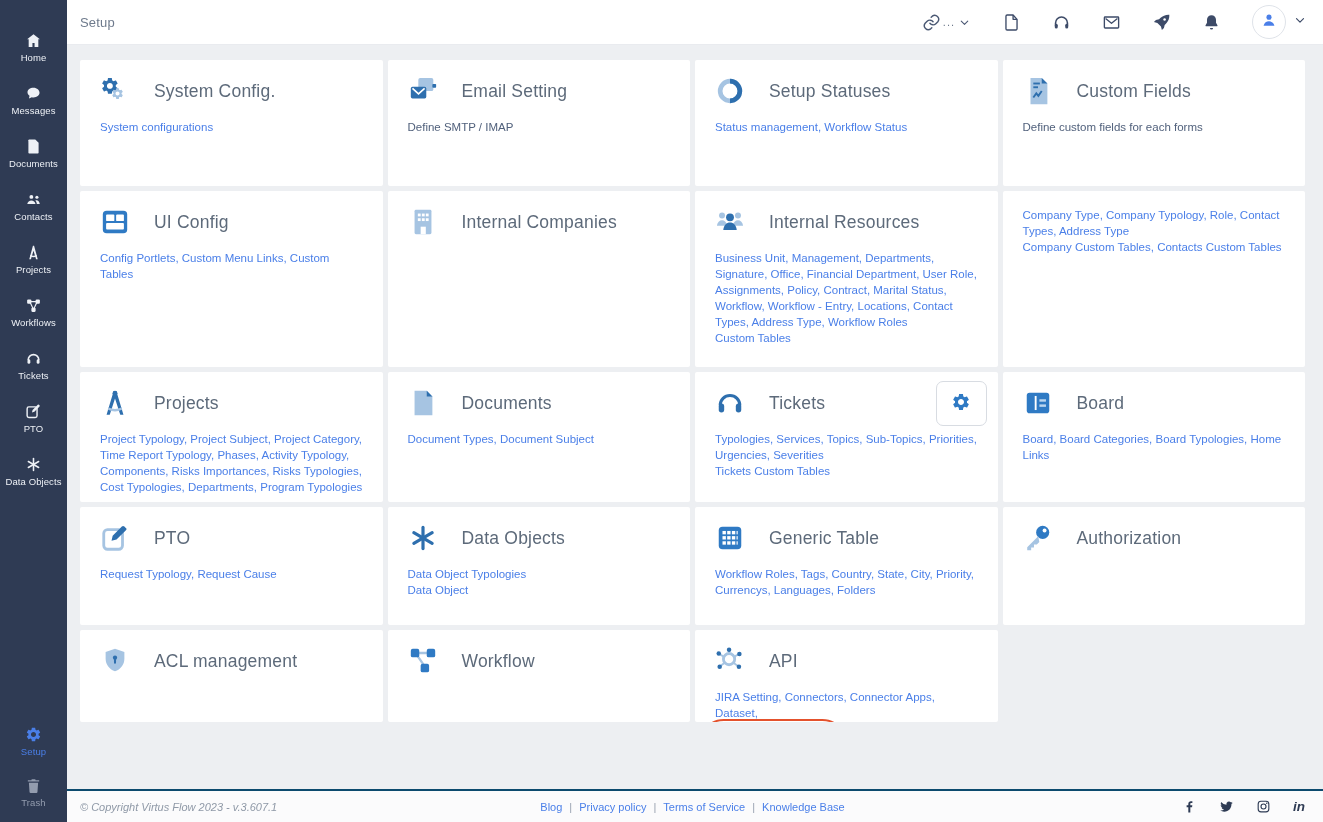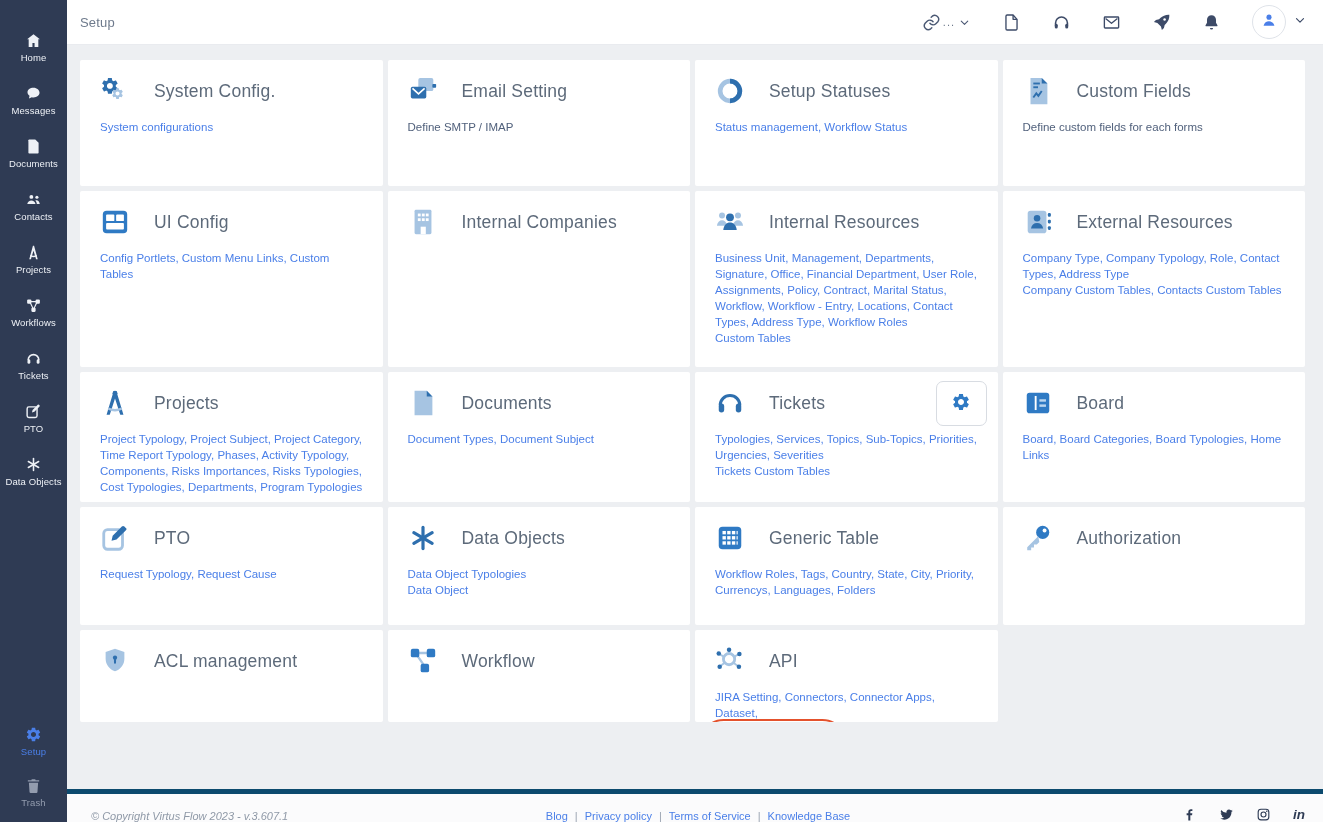--- a/index.html
+++ b/index.html
@@ -52,22 +52,22 @@
   .link-line span.card-link { color:#4a7fe8; }
   .desc-line { color:#51617c; }
   .card-gear-btn { position:absolute; top:9px; right:11px; width:51px; height:45px;
                    border:1px solid #d8dce2; border-radius:7px; background:#fff;
                    display:flex; align-items:center; justify-content:center; }
   .card-gear-btn svg { width:20px; height:20px; }
   .annotated { display:inline-block; border:2.5px solid #e4512c; border-radius:20px/13px;
                padding:1px 9px 2px; margin:-2px 0 -2px -9px; }
 
   
-  .footer { height:33px; background:#fbfbfc; border-top:5px solid #0c4a6e;
-            display:flex; align-items:flex-end; padding:0 18px 0 24px; font-size:11px; flex-shrink:0; }
+  .footer { height:33px; background:#fbfbfc; border-top:2px solid #0c4a6e;
+            display:flex; align-items:center; padding:0 18px 0 13px; font-size:11px; flex-shrink:0; }
   .copyright { color:#8f99a7; font-style:italic; flex:1; }
   .footer-links { display:flex; gap:7px; align-items:center; }
   .footer-links .flink { color:#4a7fe8; }
   .footer-links .sep { color:#9aa3b1; }
   .social { flex:1; display:flex; justify-content:flex-end; align-items:center; gap:22px; color:#2e3b54;font-style:italic; }
   .social svg { width:15px; height:15px; display:block; }
   .social .in-logo { font-weight:bold; font-size:13.5px; color:#2e3b54; }
 </style>
 </head>
 <body>
@@ -393,35 +393,20 @@
                       <path d="M8.8 24.5c.6-5.3 3.5-8 7.2-8s6.6 2.7 7.2 8z"></path>
                     </g>
                   </svg>
                 </span>
           <span class="card-title" data-interactable="false">Internal Resources</span>
         </div>
         <div class="link-line" data-interactable="false"><span class="card-link" data-interactable="true">Business Unit, Management, Departments, Signature, Office, Financial Department, User Role, Assignments, Policy, Contract, Marital Status, Workflow, Workflow - Entry, Locations, Contact Types, Address Type, Workflow Roles</span></div>
               <div class="link-line" data-interactable="false"><span class="card-link" data-interactable="true">Custom Tables</span></div>
       </div>
       <div class="card" data-interactable="true">
-        <div class="card-head" data-interactable="false">
-          <span class="card-icon" data-interactable="false">
-                  <svg viewBox="0 0 32 32" xmlns="http://www.w3.org/2000/svg">
-                    <rect x="5" y="4" width="20" height="24" rx="3" fill="#a6c4e2"></rect>
-                    <g fill="#2e6fae">
-                      <circle cx="15" cy="12" r="3.5"></circle>
-                      <path d="M8.5 23c.5-4 3-6 6.5-6s6 2 6.5 6z"></path>
-                      <rect x="26.5" y="6.5" width="3.2" height="4" rx="1.2"></rect>
-                      <rect x="26.5" y="13.5" width="3.2" height="4" rx="1.2"></rect>
-                      <rect x="26.5" y="20.5" width="3.2" height="4" rx="1.2"></rect>
-                    </g>
-                  </svg>
-                </span>
-          <span class="card-title" data-interactable="false">External Resources</span>
-        </div>
         <div class="link-line" data-interactable="false"><span class="card-link" data-interactable="true">Company Type, Company Typology, Role, Contact Types, Address Type</span></div>
               <div class="link-line" data-interactable="false"><span class="card-link" data-interactable="true">Company Custom Tables, Contacts Custom Tables</span></div>
       </div>
   </div>
   <div class="card-row" style="height:130px" data-interactable="false">
 
       <div class="card" data-interactable="true">
         <div class="card-head" data-interactable="false">
           <span class="card-icon" data-interactable="false">
                   <svg viewBox="0 0 32 32" xmlns="http://www.w3.org/2000/svg">

